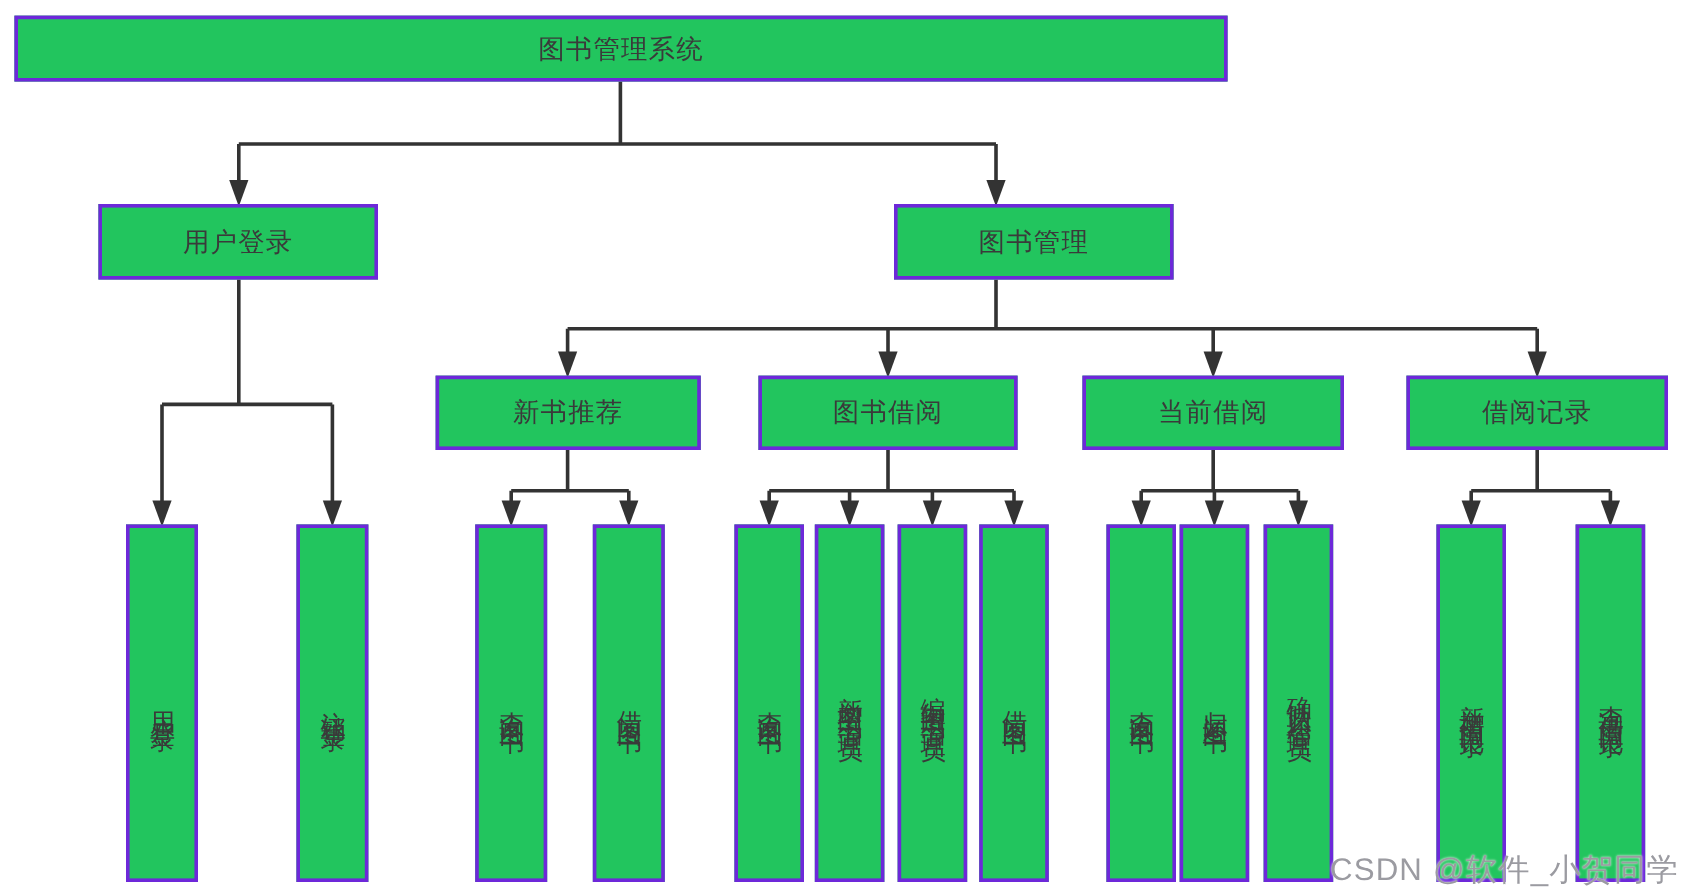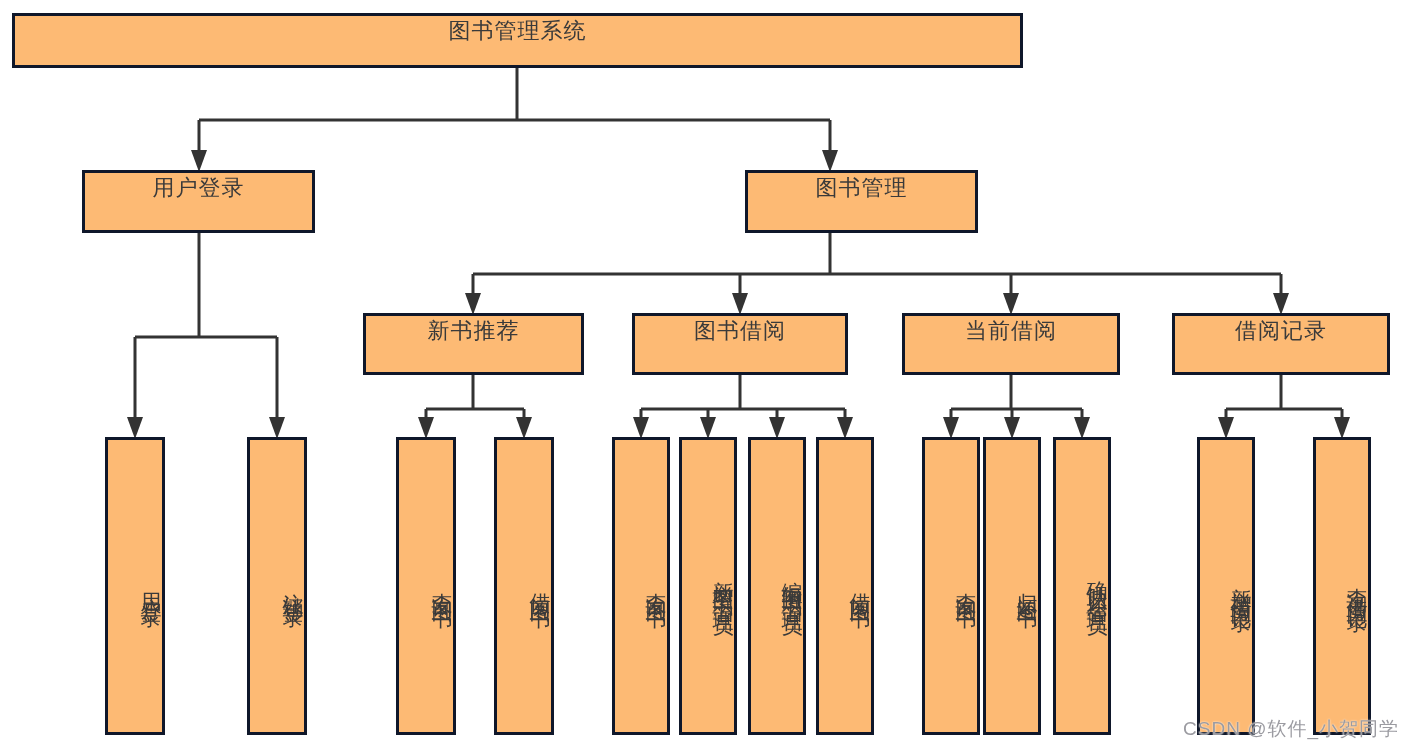--- a/index.html
+++ b/index.html
@@ -2,22 +2,22 @@
 <html><head>
 <meta charset="utf-8">
 <style>
   html,body{margin:0;padding:0;background:#ffffff;}
   .canvas{
     position:relative;width:1405px;height:747px;background:#ffffff;overflow:hidden;
     font-family:"Liberation Sans","DejaVu Sans",sans-serif;color:#3a3a3a;
   }
   .connector-layer{position:absolute;left:0;top:0;z-index:1;}
   .box{
-    position:absolute;box-sizing:border-box;background:#fdba74;border:3px solid #0f172a;
-    display:flex;align-items:flex-start;justify-content:center;z-index:2;
+    position:absolute;box-sizing:border-box;background:#22c55e;border:3px solid #6d28d9;
+    display:flex;align-items:center;justify-content:center;z-index:2;
     font-size:22px;letter-spacing:1px;white-space:nowrap;
   }
   .leaf{
     writing-mode:vertical-rl;text-orientation:mixed;
     font-size:21px;letter-spacing:5px;line-height:1;
     padding:6px 0;white-space:normal;
   }
   .root-box{left:12px;top:13px;width:1011px;height:55px;}
   .n-user-login{left:82px;top:170px;width:233px;height:63px;}
   .n-book-mgmt{left:713px;top:170px;width:233px;height:63px;margin-left:32px;}
@@ -33,21 +33,21 @@
   .lf6{left:679px;top:437px;width:58px;height:298px;}
   .lf7{left:748px;top:437px;width:58px;height:298px;}
   .lf8{left:816px;top:437px;width:58px;height:298px;}
   .lf9{left:922px;top:437px;width:58px;height:298px;}
   .lf10{left:983px;top:437px;width:58px;height:298px;}
   .lf11{left:1053px;top:437px;width:58px;height:298px;}
   .lf12{left:1197px;top:437px;width:58px;height:298px;}
   .lf13{left:1313px;top:437px;width:58px;height:298px;}
   .watermark{
     position:absolute;right:6px;bottom:5px;z-index:3;
-    font-size:19px;color:#9b9ba1;letter-spacing:1px;
+    font-size:26px;color:#9b9ba1;letter-spacing:1px;
     text-shadow:0 0 2px #ffffff;
   }
 </style>
 </head>
 <body>
 
 <div class="canvas">
 
   <svg class="connector-layer" width="1405" height="747" viewBox="0 0 1405 747">
     <g stroke="#333333" stroke-width="3" fill="none">

